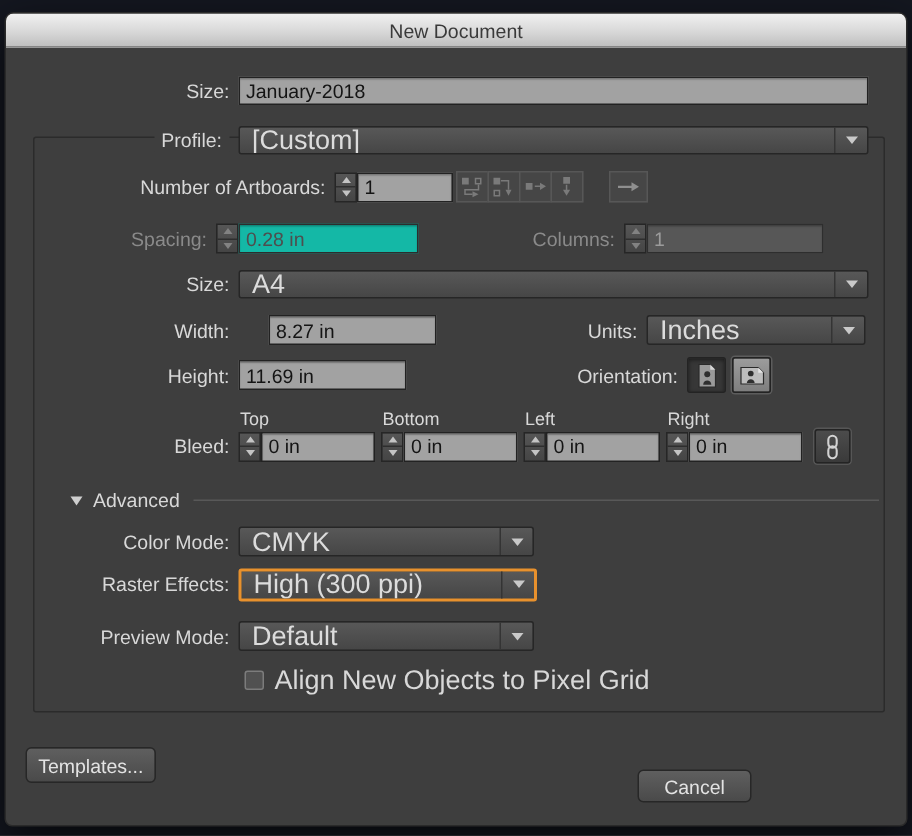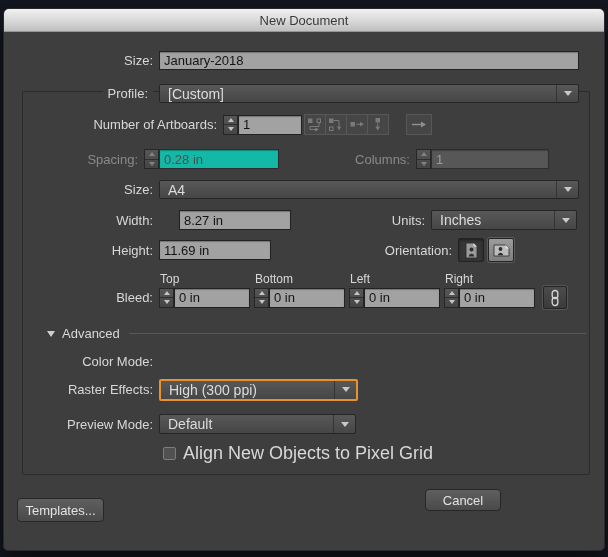--- a/index.html
+++ b/index.html
@@ -15,21 +15,21 @@
   .row{position:absolute;left:0;width:600px;display:flex;align-items:center;box-sizing:border-box}
   .lbl{width:155px;text-align:right;padding-right:6px;box-sizing:border-box;
        color:#d8d8d8;font-size:13px;white-space:nowrap;flex:none}
   .lbl.dis{color:#8a8a8a}
   .mask{background:#3e3e3e;padding:0 5px}
   input[type=text]{background:#a2a2a2;border:1px solid #222;box-shadow:inset 0 1px 1px rgba(0,0,0,.28);
        font:13px "Liberation Sans",sans-serif;color:#141414;padding:0 4px;height:20px;box-sizing:border-box}
   input[type=text].dis-light{background:#14b8a6;color:#4e4e4e;border-color:#2d2d2d}
   input[type=text].dis-dark{background:#575757;color:#9c9c9c;border-color:#2e2e2e}
   .dd{background:linear-gradient(#585858,#464646);border:1px solid #262626;border-radius:2px;
-      color:#dcdcdc;font-size:14px;display:flex;align-items:stretch;height:20px;box-sizing:border-box}
+      color:#dcdcdc;font-size:18px;display:flex;align-items:stretch;height:20px;box-sizing:border-box}
   .dd .val{padding-left:8px;flex:1;display:flex;align-items:center;white-space:nowrap;overflow:hidden}
   .dd .arrow-box{width:21px;border-left:1px solid #343434;display:flex;align-items:center;justify-content:center;flex:none}
   .tri-down{width:0;height:0;border-left:4px solid transparent;border-right:4px solid transparent;border-top:5px solid #c9c9c9}
   .dd.orange{border:2px solid #e8912d;height:22px}
   .stepper{width:15px;height:20px;display:flex;flex-direction:column;border:1px solid #262626;
            box-sizing:border-box;background:linear-gradient(#565656,#454545);flex:none}
   .stepper .half{flex:1;display:flex;align-items:center;justify-content:center}
   .stepper .half+.half{border-top:1px solid #2e2e2e}
   .tri-up-s{width:0;height:0;border-left:3.5px solid transparent;border-right:3.5px solid transparent;border-bottom:4px solid #c4c4c4}
   .tri-dn-s{width:0;height:0;border-left:3.5px solid transparent;border-right:3.5px solid transparent;border-top:4px solid #c4c4c4}
@@ -268,20 +268,26 @@
   </div>
 
   <div class="adv">
     <span class="tri"></span>
     <span class="txt">Advanced</span>
     <span class="line"></span>
   </div>
 
   <div class="row" style="top:342px;height:20px">
     <div class="lbl">Color Mode:</div>
+    <div class="dd" style="width:197px">
+      <span class="val">CMYK</span>
+      <span class="arrow-box">
+          <span class="tri-down"></span>
+        </span>
+    </div>
   </div>
 
   <div class="row" style="top:369px;height:23px">
     <div class="lbl">Raster Effects:</div>
     <div class="dd orange" style="width:199px">
       <span class="val">High (300 ppi)</span>
       <span class="arrow-box">
           <span class="tri-down"></span>
         </span>
     </div>
@@ -298,16 +304,16 @@
   </div>
 
   <div class="row" style="top:436px;height:16px;padding-left:159px">
     <input type="checkbox" style="">
     <span class="cb-label">Align New Objects to Pixel Grid</span>
   </div>
 
   <div class="btn" style="left:13px;top:489px;width:87px;height:24px">
     <span>Templates...</span>
   </div>
-  <div class="btn" style="left:421px;top:480px;width:76px;height:22px">
+  <div class="btn" style="left:421px;top:504px;width:76px;height:22px">
     <span>Cancel</span>
   </div>
 </div>
 
 </body></html>

